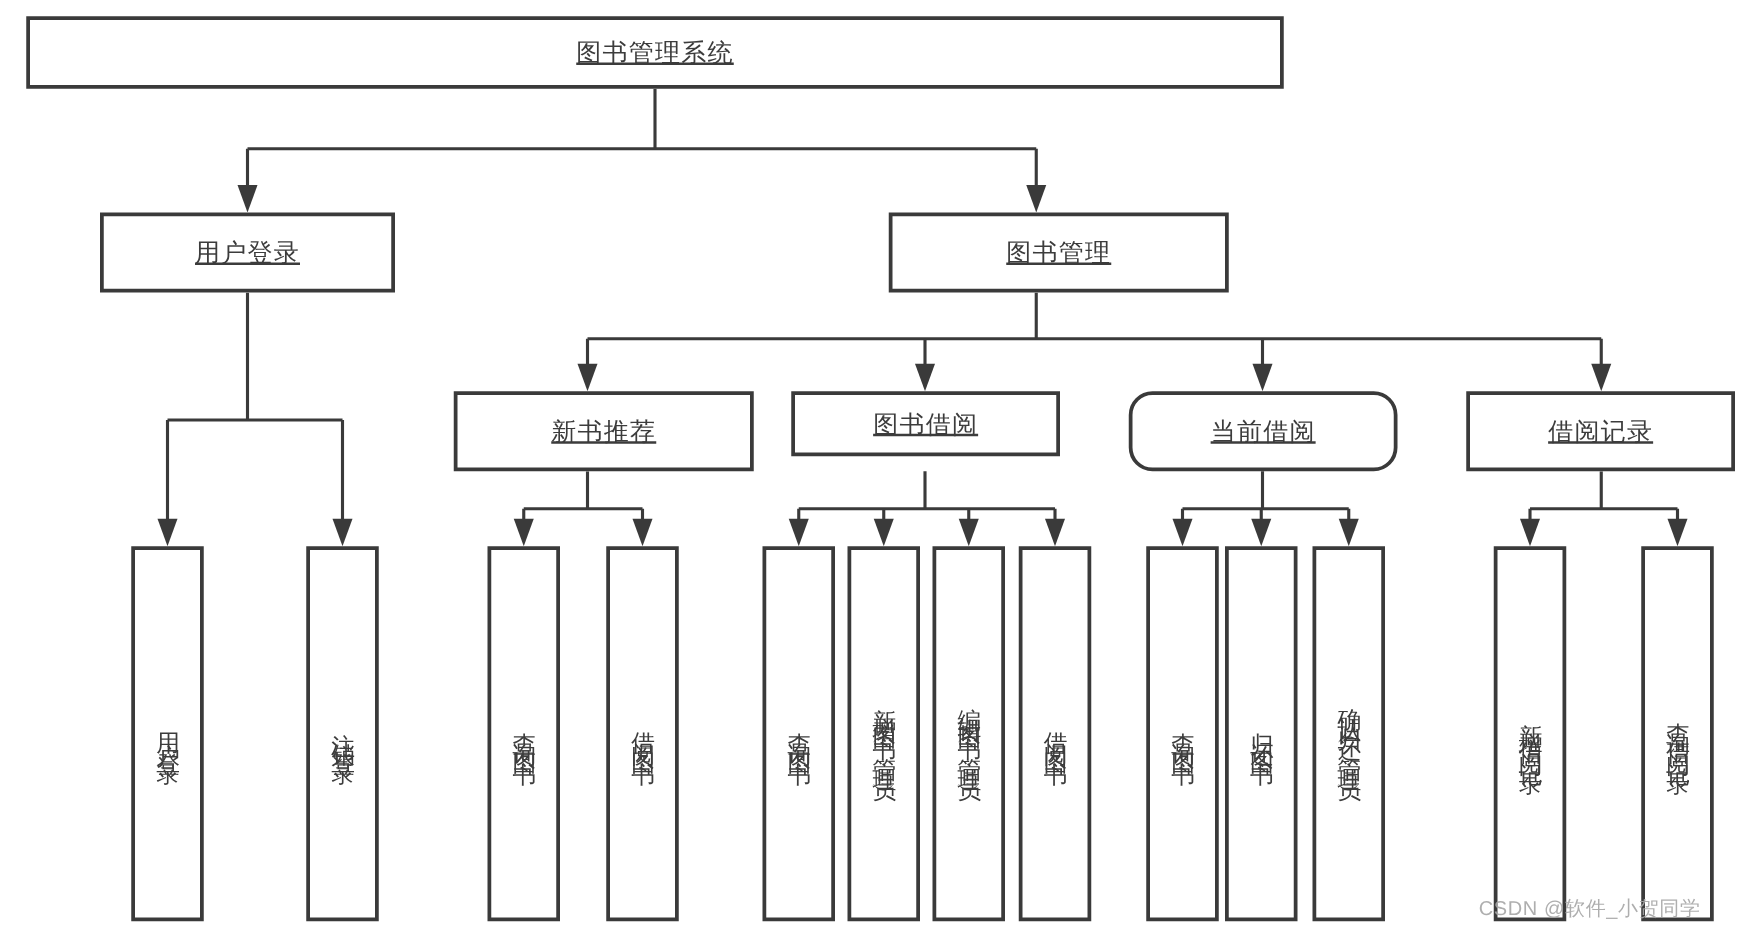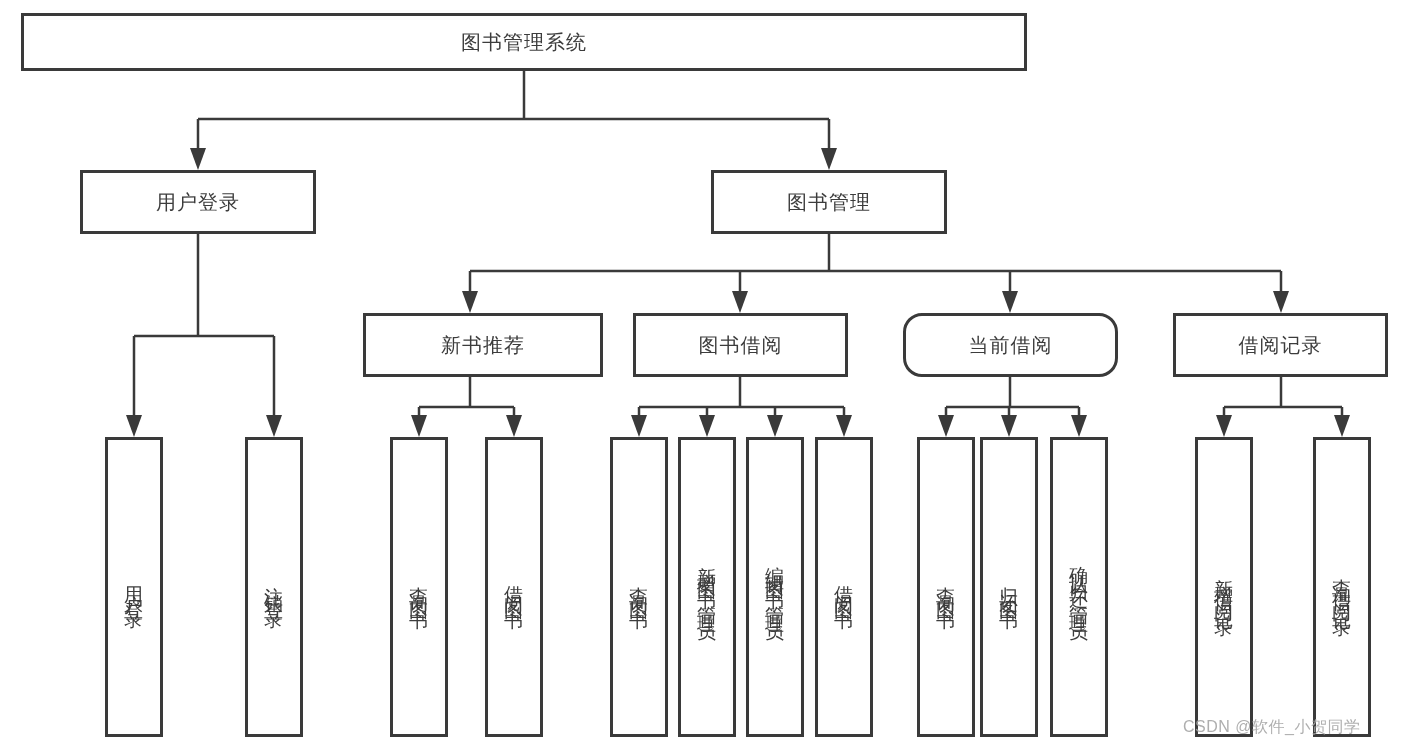--- a/index.html
+++ b/index.html
@@ -30,37 +30,38 @@
     display: flex;
     align-items: center;
     justify-content: center;
     color: #3c3c3c;
     z-index: 2;
   }
   .h-label {
     font-size: 20px;
     letter-spacing: 1px;
     white-space: nowrap;
+    text-decoration: underline;
   }
   .v-label {
     writing-mode: vertical-rl;
     text-orientation: mixed;
     font-size: 19px;
     line-height: 1;
     letter-spacing: 8px;
     white-space: nowrap;
   }
   
   .n-root            { left: 21px;   top: 13px;  width: 1006px; height: 58px; }
   
   .n-user-login      { left: 80px;   top: 170px; width: 236px;  height: 64px; }
-  .n-book-mgmt       { left: 711px;  top: 170px; width: 236px;  height: 64px; }
+  .n-book-mgmt       { left: 711px;  top: 170px; width: 272px;  height: 64px; }
   
   .n-new-book-rec    { left: 363px;  top: 313px; width: 240px;  height: 64px; }
-  .n-book-borrow     { left: 633px;  top: 313px; width: 215px;  height: 64px; }
+  .n-book-borrow     { left: 633px;  top: 313px; width: 215px;  height: 52px; }
   .n-current-borrow  { left: 903px;  top: 313px; width: 215px;  height: 64px; border-radius: 19px; }
   .n-borrow-records  { left: 1173px; top: 313px; width: 215px;  height: 64px; }
   
   .leaf { top: 437px; width: 58px; height: 300px; }
   .n-leaf-0  { left: 105px; }
   .n-leaf-1  { left: 245px; }
   .n-leaf-2  { left: 390px; }
   .n-leaf-3  { left: 485px; }
   .n-leaf-4  { left: 610px; }
   .n-leaf-5  { left: 678px; }

